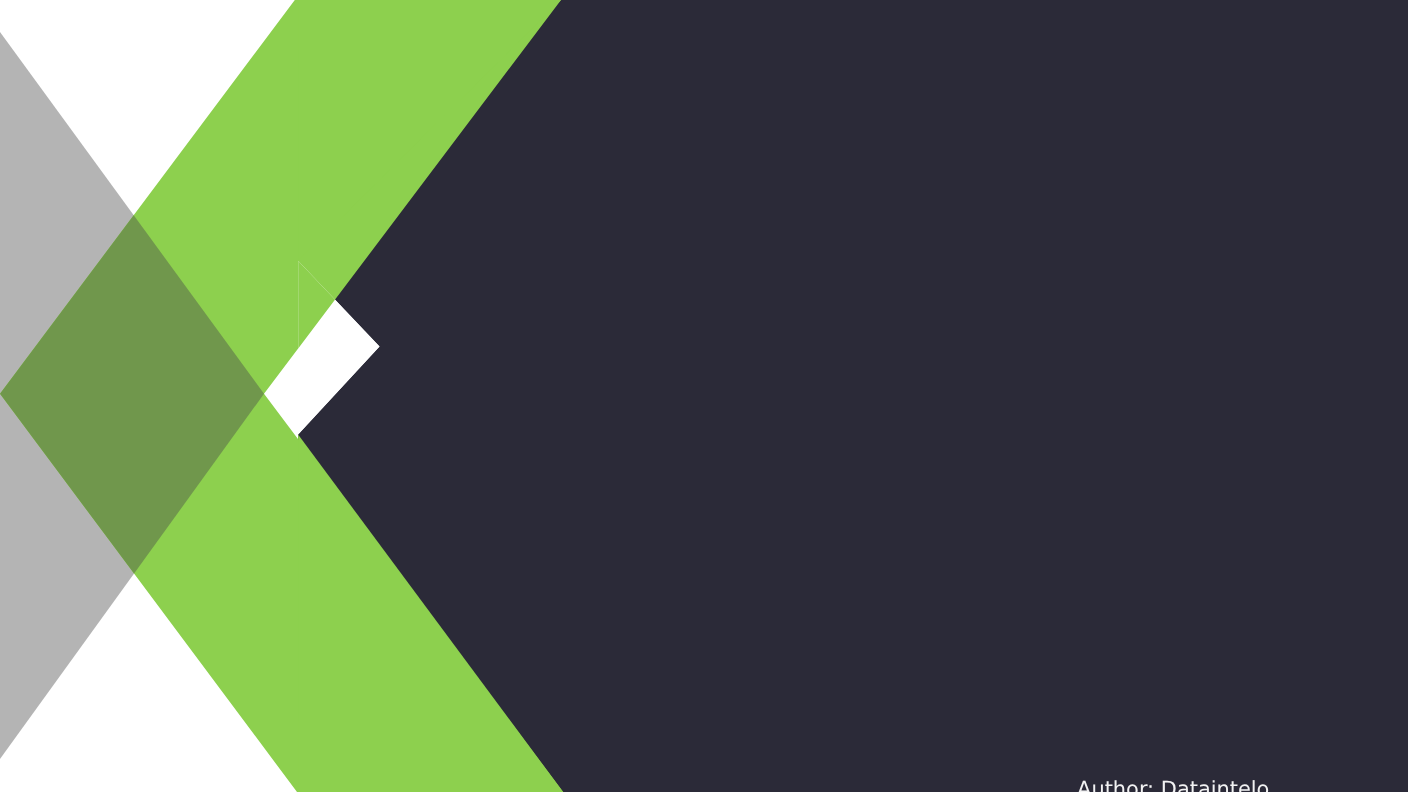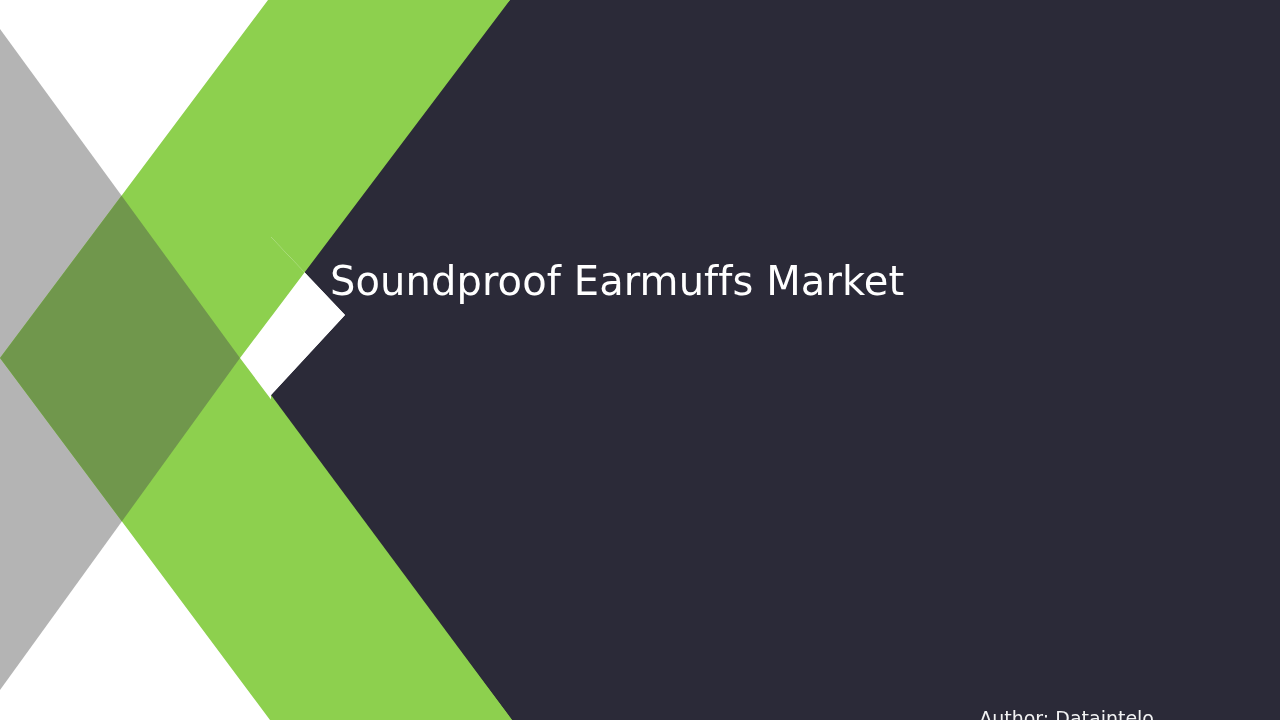--- a/index.html
+++ b/index.html
@@ -109,23 +109,20 @@
 
     <path d="M 510 0 L 240 358 L 512 720 L 270 720 L 0 358 L 268 0 Z" fill="#8dd04e" clip-path="url(#clip-white-notch)"></path>
     <clipPath id="clip-white-notch">
       <polygon points="271,237 345,315 271,395"></polygon>
     </clipPath>
 
   </svg>
 
   <div class="content-layer">
 
-    <div id="title-block">
-      <h1 id="slide-title">Soundproof Earmuffs Market</h1>
-    </div>
 
 
     <div id="author-block">
       <p id="author-text">Author: Dataintelo</p>
     </div>
 
   </div>
 
 </div>
 

